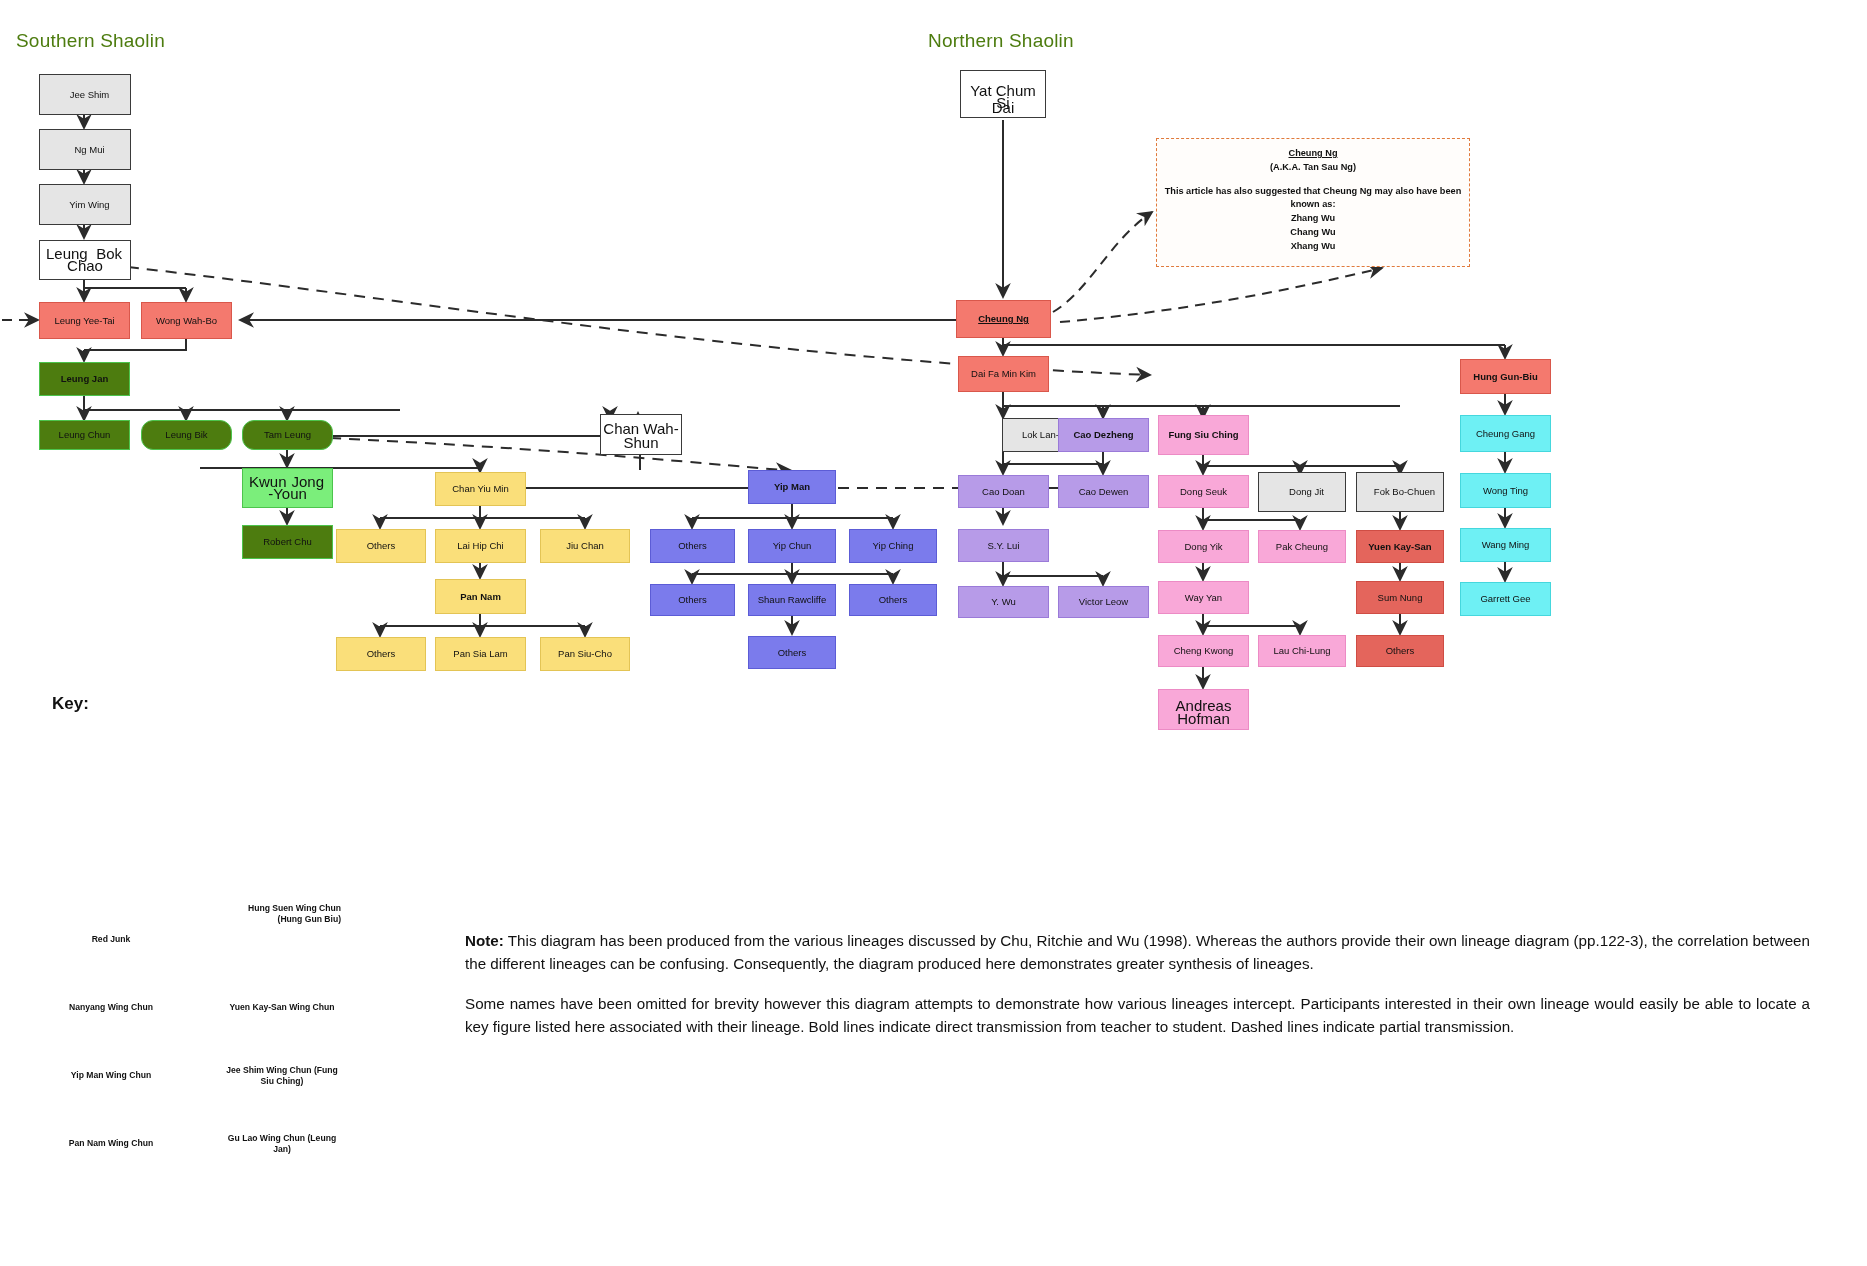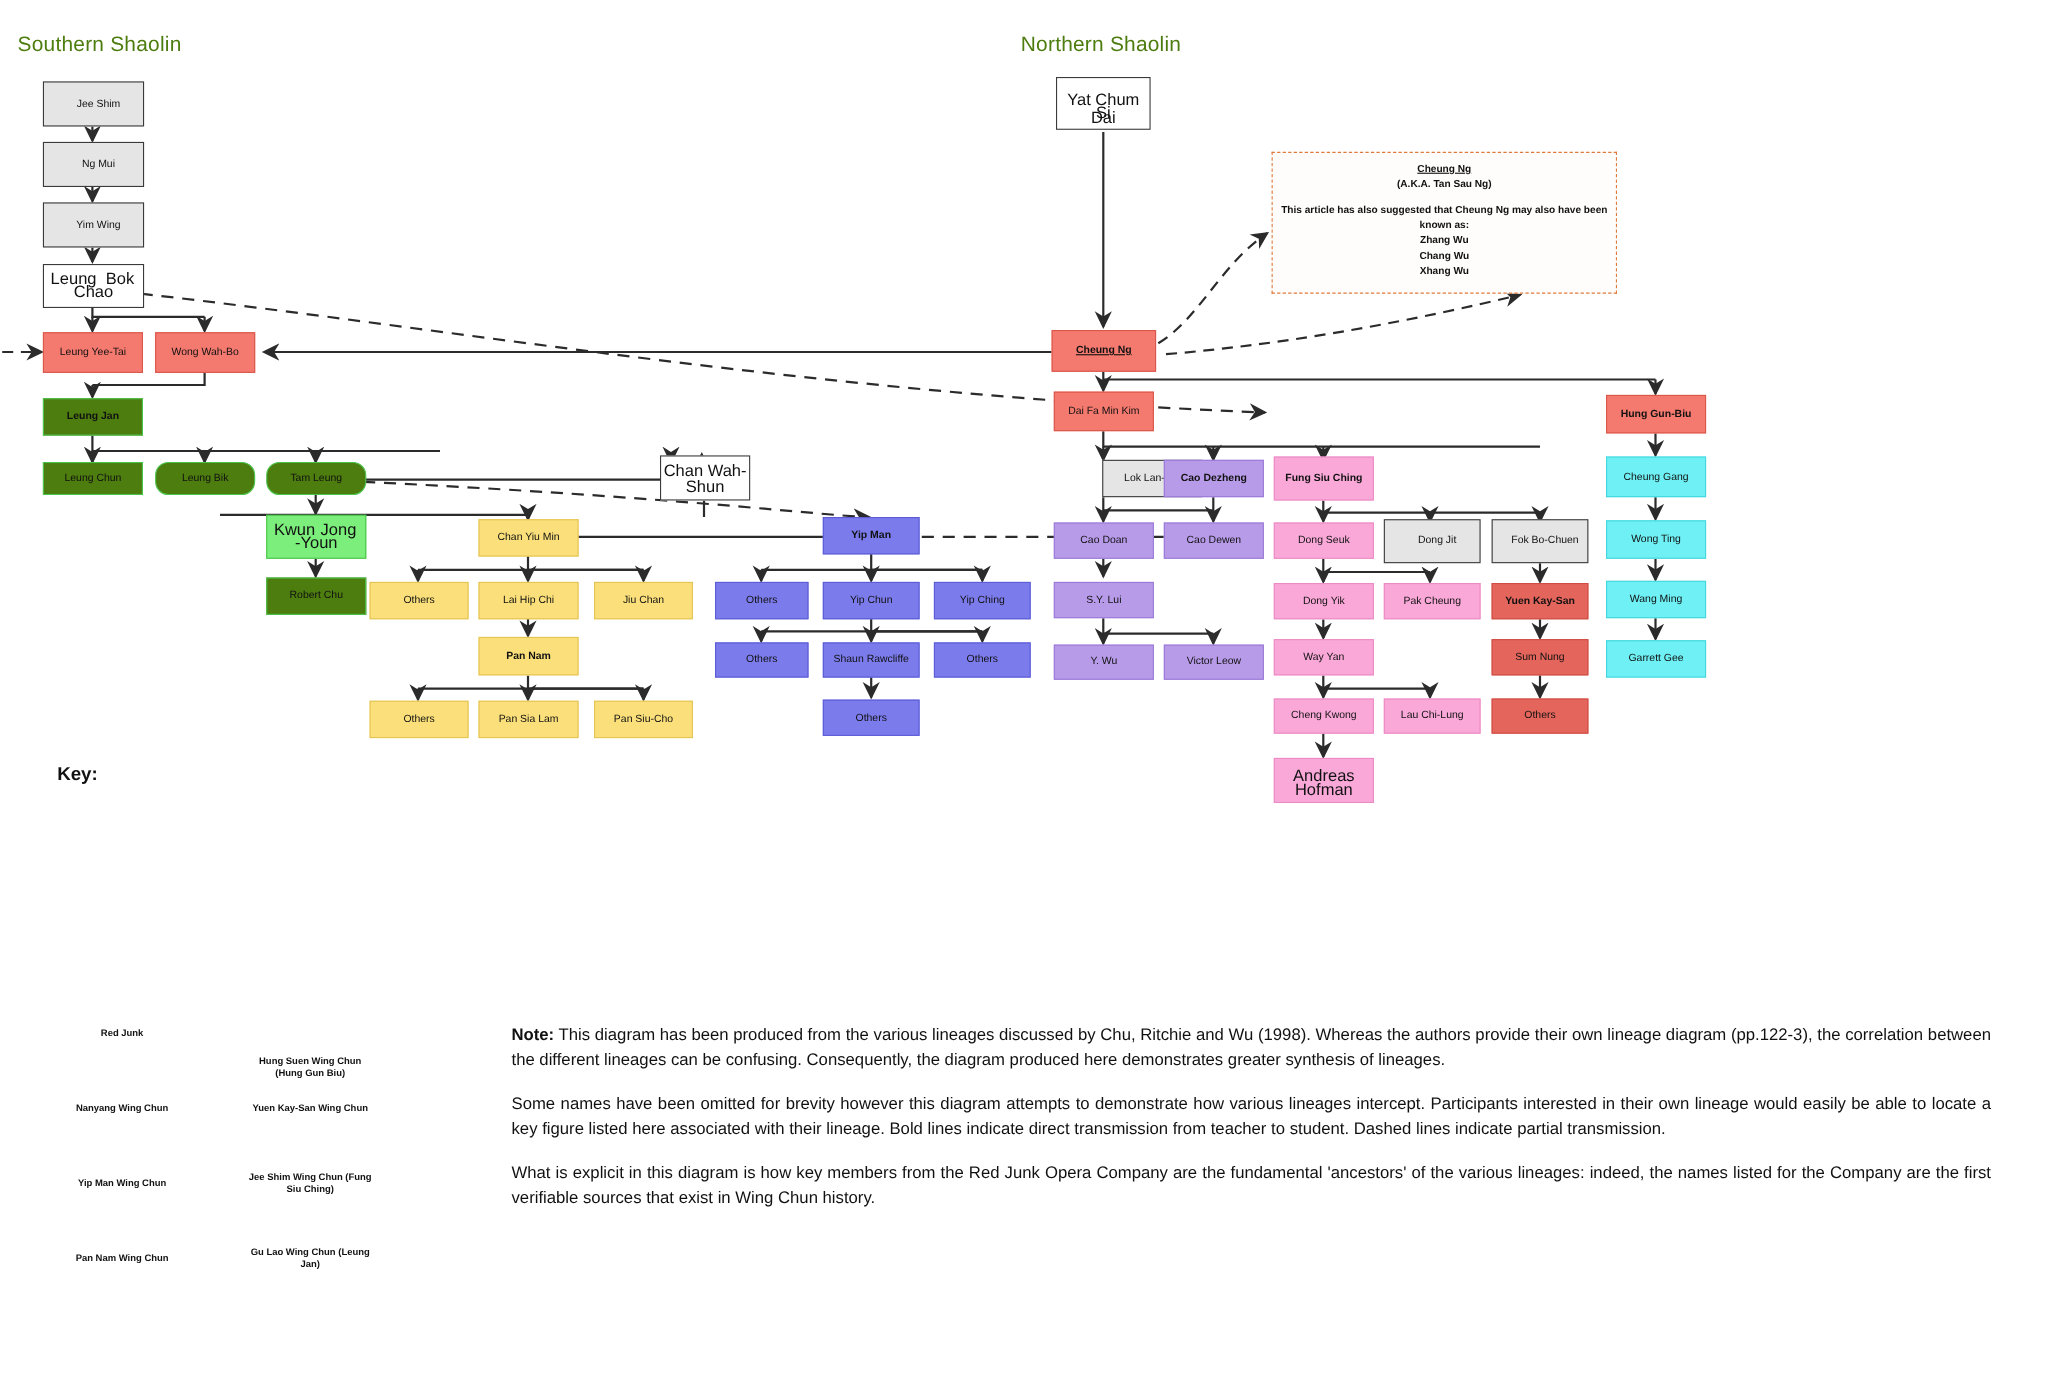--- a/index.html
+++ b/index.html
@@ -325,27 +325,26 @@
 
   <div class="node red bold" style="left:1460px;top:359px;width:91px;height:35px;">Hung Gun-Biu</div>
   <div class="node cyan" style="left:1460px;top:415px;width:91px;height:37px;">Cheung Gang</div>
   <div class="node cyan" style="left:1460px;top:473px;width:91px;height:35px;">Wong Ting</div>
   <div class="node cyan" style="left:1460px;top:528px;width:91px;height:34px;">Wang Ming</div>
   <div class="node cyan" style="left:1460px;top:582px;width:91px;height:34px;">Garrett Gee</div>
 
   <div id="key-title">Key:</div>
 
   <div class="keybox red" style="left:50px;top:918px;">Red Junk</div>
-  <div class="keybox cyan" style="left:221px;top:948px;">Hung Suen Wing Chun (Hung Gun Biu)</div>
+  <div class="keybox cyan" style="left:221px;top:892px;text-align:right;">Hung Suen Wing Chun (Hung Gun Biu)</div>
   <div class="keybox purple" style="left:50px;top:986px;">Nanyang Wing Chun</div>
   <div class="keybox darkred" style="left:221px;top:986px;">Yuen Kay-San Wing Chun</div>
   <div class="keybox blue" style="left:50px;top:1054px;">Yip Man Wing Chun</div>
   <div class="keybox pink" style="left:221px;top:1054px;">Jee Shim Wing Chun (Fung Siu Ching)</div>
   <div class="keybox yellow" style="left:50px;top:1122px;">Pan Nam Wing Chun</div>
   <div class="keybox green" style="left:221px;top:1122px;">Gu Lao Wing Chun (Leung Jan)</div>
 
   <div id="notes">
     <p><b>Note:</b><span> This diagram has been produced from the various lineages discussed by Chu, Ritchie and Wu (1998). Whereas the authors provide their own lineage diagram (pp.122-3), the correlation between the different lineages can be confusing. Consequently, the diagram produced here demonstrates greater synthesis of lineages.</span></p>
     <p>Some names have been omitted for brevity however this diagram attempts to demonstrate how various lineages intercept. Participants interested in their own lineage would easily be able to locate a key figure listed here associated with their lineage. Bold lines indicate direct transmission from teacher to student. Dashed lines indicate partial transmission.</p>
-    <p>What is explicit in this diagram is how key members from the Red Junk Opera Company are the fundamental 'ancestors' of the various lineages: indeed, the names listed for the Company are the first verifiable sources that exist in Wing Chun history.</p>
   </div>
 
 </div>
 
 </body></html>

